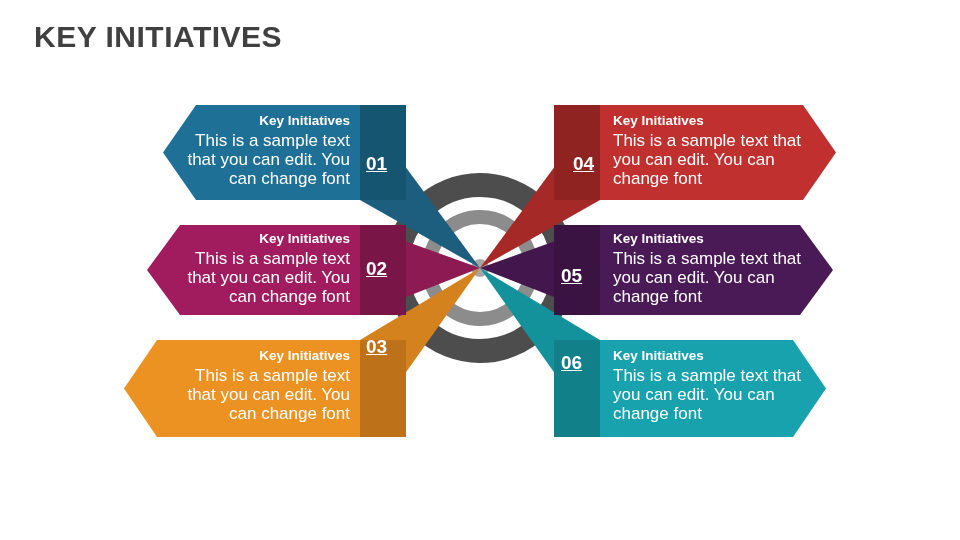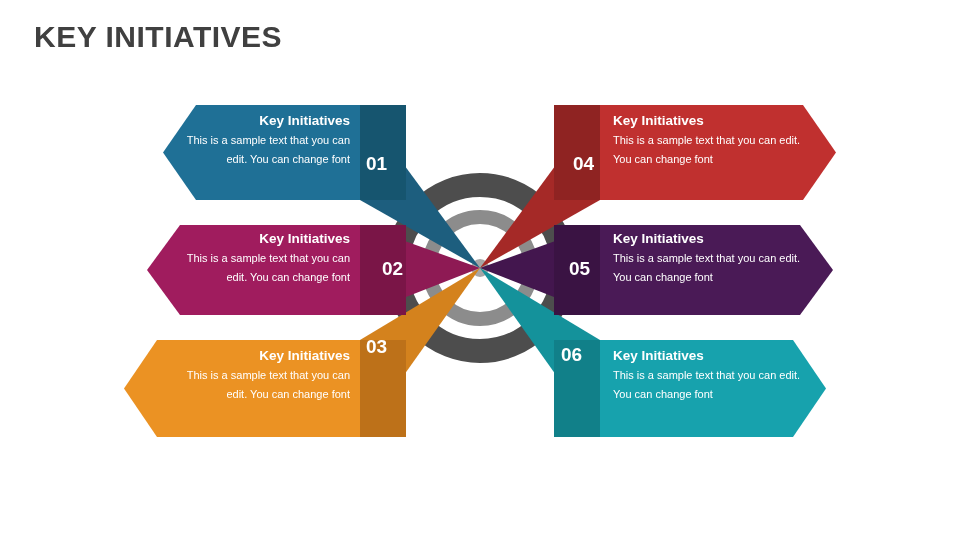--- a/index.html
+++ b/index.html
@@ -41,29 +41,30 @@
     color: #ffffff;
     pointer-events: none;
   }
   .lbl .head {
     font-size: 13.5px;
     font-weight: bold;
     line-height: 19px;
     margin-bottom: 1px;
   }
   .lbl .body {
-    font-size: 11px;
+    font-size: 17px;
     line-height: 19px;
   }
   .num {
     position: absolute;
     color: #ffffff;
     font-size: 19px;
     font-weight: bold;
     pointer-events: none;
+    text-decoration: underline;
   }
   .right-align { text-align: right; }
   .left-align { text-align: left; }
 </style>
 </head>
 <body>
 
 <div id="slide">
 
   <div id="title">KEY INITIATIVES</div>
@@ -106,25 +107,25 @@
       <polygon points="600,225 800,225 833,270 800,315 600,315" fill="#4a1a56"></polygon>
       <rect x="554" y="225" width="46" height="90" fill="#3a1343"></rect>
     </g>
     <g>
       <polygon points="600,340 793,340 826,388.5 793,437 600,437" fill="#17a2ad"></polygon>
       <rect x="554" y="340" width="46" height="97" fill="#118089"></rect>
     </g>
   </svg>
 
   <div class="num" style="left:366px; top:153px;">01</div>
-  <div class="num" style="left:382px; top:258px;">02</div>
+  <div class="num" style="left:366px; top:258px;">02</div>
   <div class="num" style="left:366px; top:336px;">03</div>
   <div class="num" style="left:561px; top:153px;margin-left:12px;">04</div>
-  <div class="num" style="left:561px; top:258px;margin-left:8px;">05</div>
-  <div class="num" style="left:561px; top:344px;">06</div>
+  <div class="num" style="left:561px; top:265px;">05</div>
+  <div class="num" style="left:561px; top:352px;">06</div>
 
   <div class="lbl right-align" style="left:165px; top:111px; width:185px;">
     <div class="head">Key Initiatives</div>
     <div class="body">This is a sample text that you can edit. You can change font</div>
   </div>
   <div class="lbl right-align" style="left:165px; top:229px; width:185px;">
     <div class="head">Key Initiatives</div>
     <div class="body">This is a sample text that you can edit. You can change font</div>
   </div>
   <div class="lbl right-align" style="left:165px; top:346px; width:185px;">

